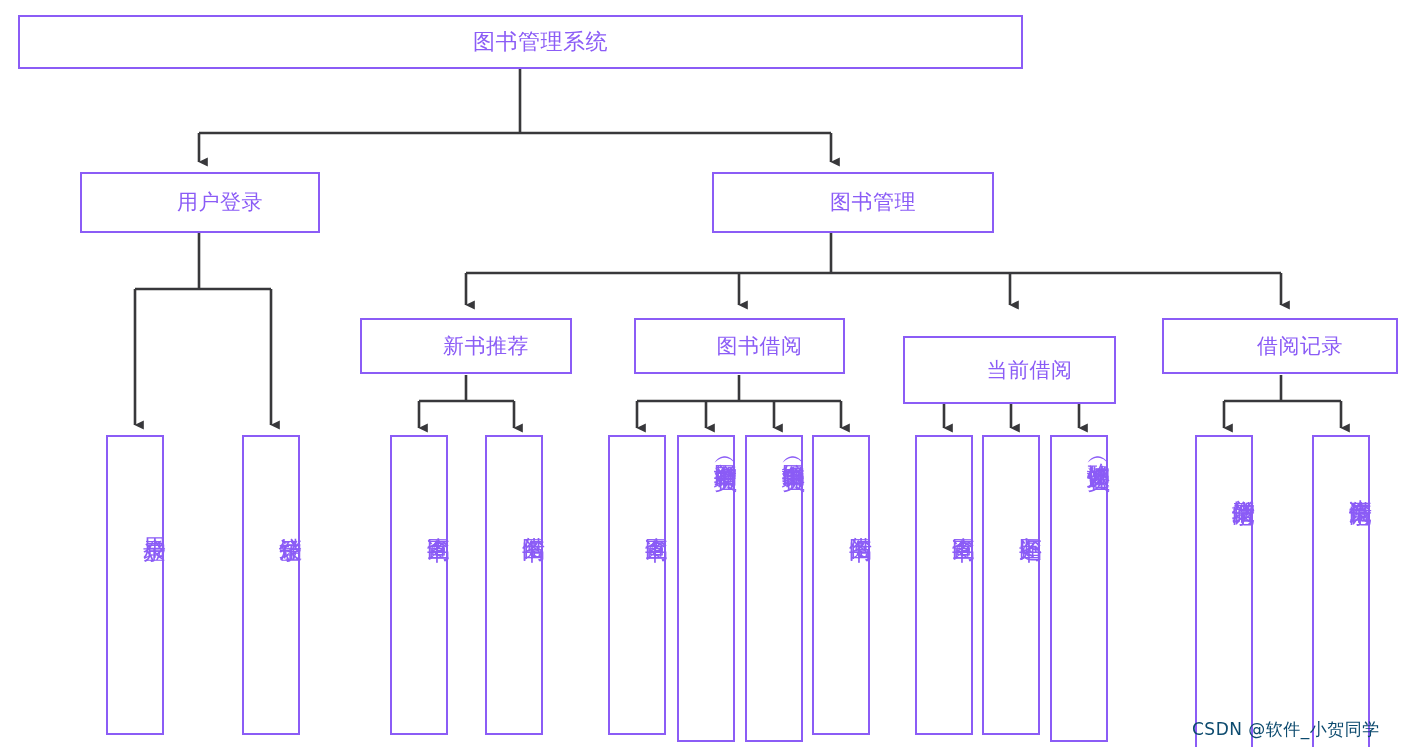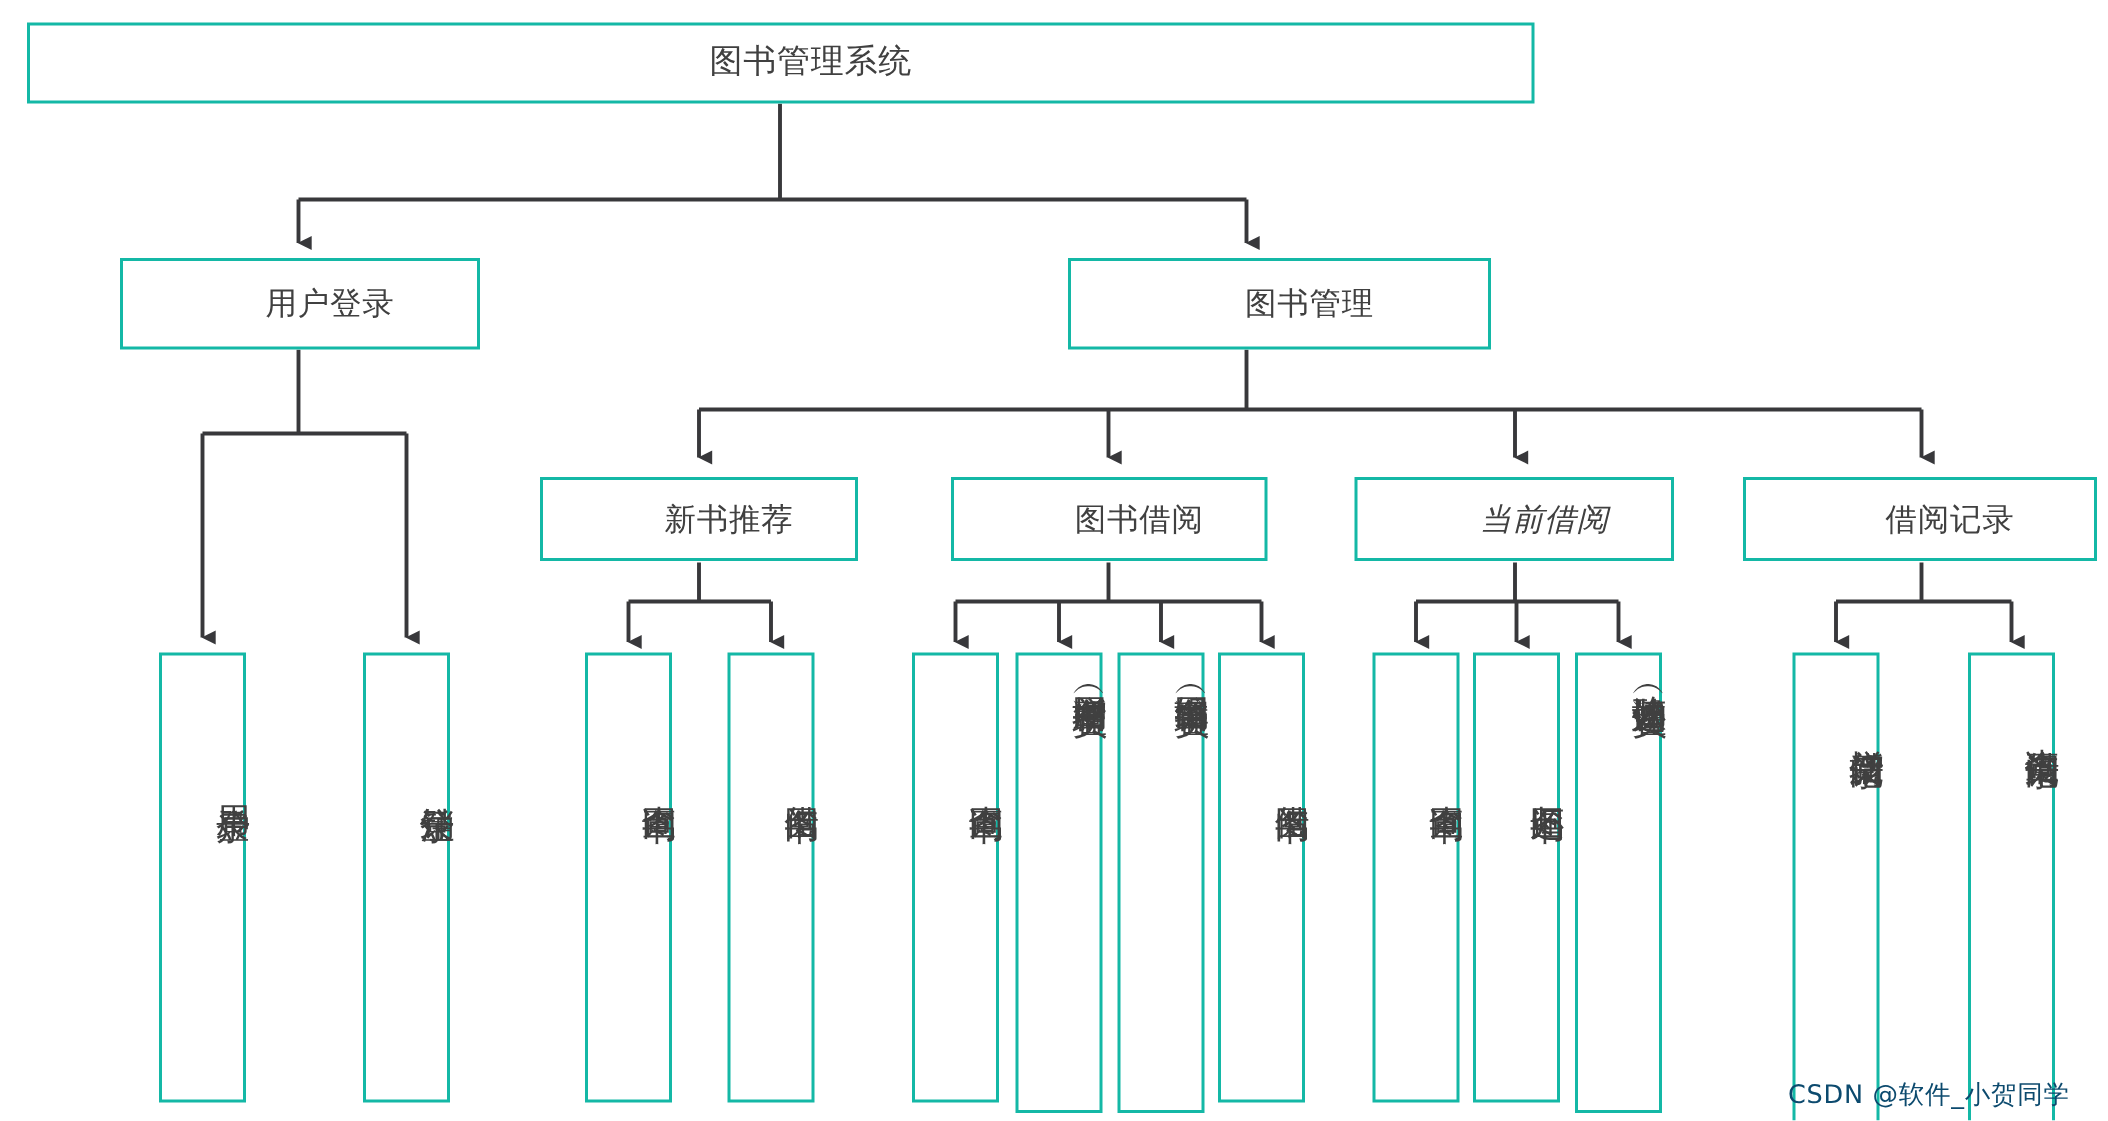--- a/index.html
+++ b/index.html
@@ -23,25 +23,25 @@
     left: 0;
     top: 0;
     width: 1405px;
     height: 747px;
     pointer-events: none;
   }
   .node {
     position: absolute;
     box-sizing: border-box;
     background: #ffffff;
-    border: 2px solid #14b8a6;
+    border: 2px solid #8b5cf6;
     display: flex;
     align-items: center;
     justify-content: center;
-    color: #404040;
+    color: #8b5cf6;
     padding-left: 40px;
   }
   .node .label {
     display: block;
     text-align: center;
     line-height: 1.18;
     letter-spacing: 0.5px;
   }
   
   .node.horiz .label {
@@ -141,21 +141,21 @@
   </div>
 
   <div class="node horiz" style="left:360px; top:318px; width:212px; height:56px;">
     <span class="label">新书推荐</span>
   </div>
 
   <div class="node horiz" style="left:634px; top:318px; width:211px; height:56px;">
     <span class="label">图书借阅</span>
   </div>
 
-  <div class="node horiz" style="left:903px; top:318px; width:213px; height:56px;font-style:italic;">
+  <div class="node horiz" style="left:903px; top:336px; width:213px; height:68px;">
     <span class="label">当前借阅</span>
   </div>
 
   <div class="node horiz" style="left:1162px; top:318px; width:236px; height:56px;">
     <span class="label">借阅记录</span>
   </div>
 
   <div class="node vert" style="left:106px; top:435px; width:58px; height:300px; padding-top:82px;">
     <span class="label">用户登录</span>
   </div>

